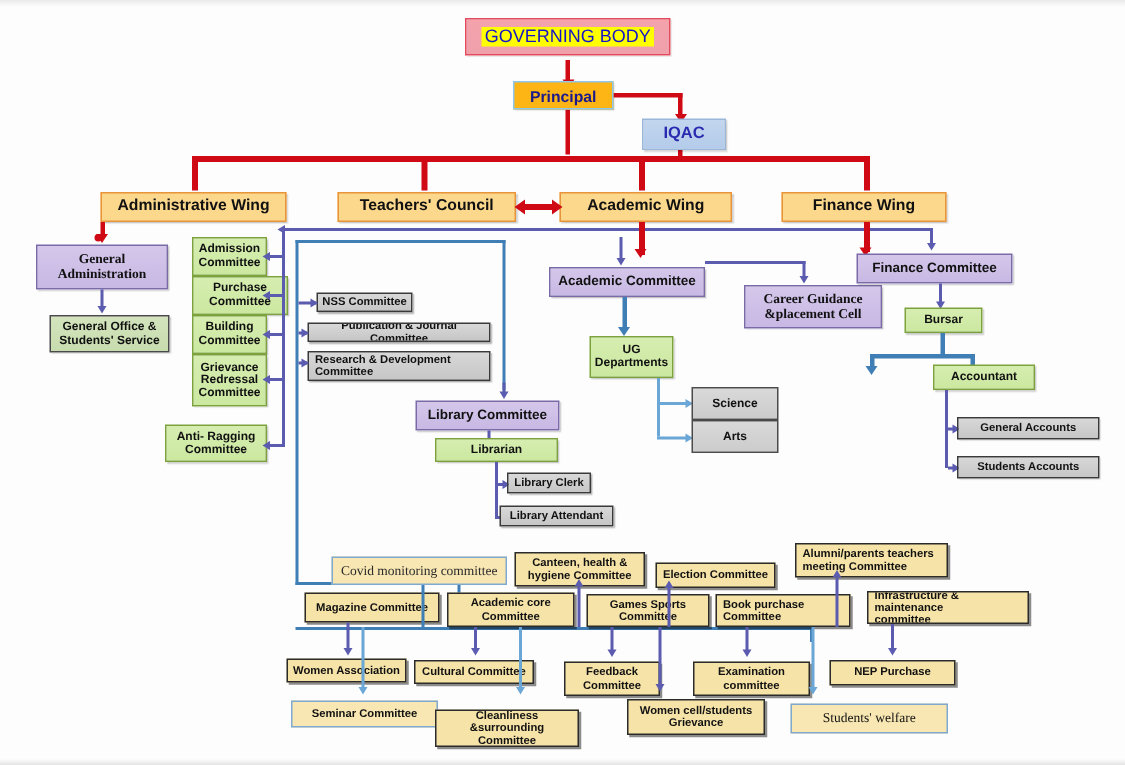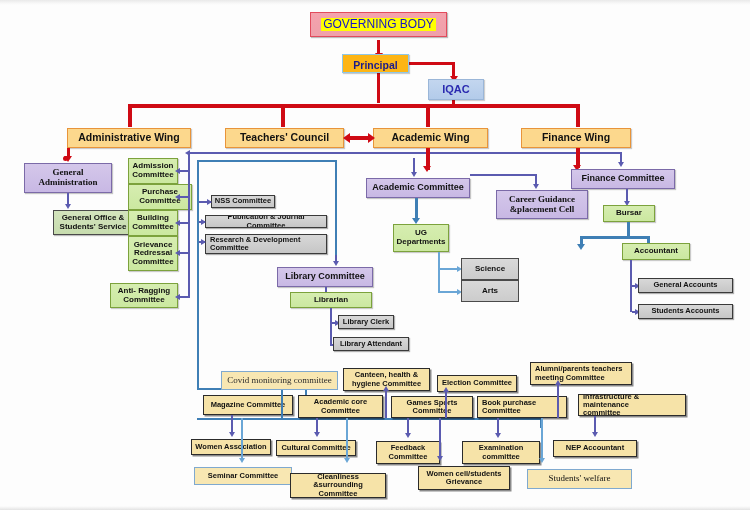--- a/index.html
+++ b/index.html
@@ -195,21 +195,21 @@
   <div class="dot-red" style="left:63px;top:156px;"></div>
 
   <div class="node s-purple-serif" style="left:24px;top:163px;width:88px;height:30px;">
     <span>General
 Administration</span>
   </div>
 
   <div class="ln blue" style="left:67px;top:193px;width:2px;height:13px;"></div>
   <div class="arw arw-d-blue" style="left:64.5px;top:204px;"></div>
 
-  <div class="node s-greengrey" style="left:33px;top:210px;width:80px;height:25px;margin-left:20px;">
+  <div class="node s-greengrey" style="left:33px;top:210px;width:80px;height:25px;">
     <span>General Office &amp;
 Students' Service</span>
   </div>
 
   <div class="node s-green" style="left:128px;top:158px;width:50px;height:26px;">
     <span>Admission
 Committee</span>
   </div>
   <div class="node s-green" style="left:128px;top:184px;width:64px;height:26px;">
     <span>Purchase
@@ -426,21 +426,21 @@
   </div>
   <div class="node s-cream" style="left:376px;top:441px;width:64px;height:23px;">
     <span>Feedback
 Committee</span>
   </div>
   <div class="node s-cream" style="left:462px;top:441px;width:78px;height:23px;">
     <span>Examination
 committee</span>
   </div>
   <div class="node s-cream" style="left:553px;top:440px;width:84px;height:17px;">
-    <span>NEP Accountant</span>
+    <span>NEP Purchase</span>
   </div>
 
   <div class="node s-cream-plain" style="left:194px;top:467px;width:98px;height:18px;">
     <span>Seminar Committee</span>
   </div>
   <div class="node s-cream" style="left:290px;top:473px;width:96px;height:25px;">
     <span>Cleanliness &amp;surrounding
 Committee</span>
   </div>
   <div class="node s-cream" style="left:418px;top:466px;width:92px;height:24px;">

